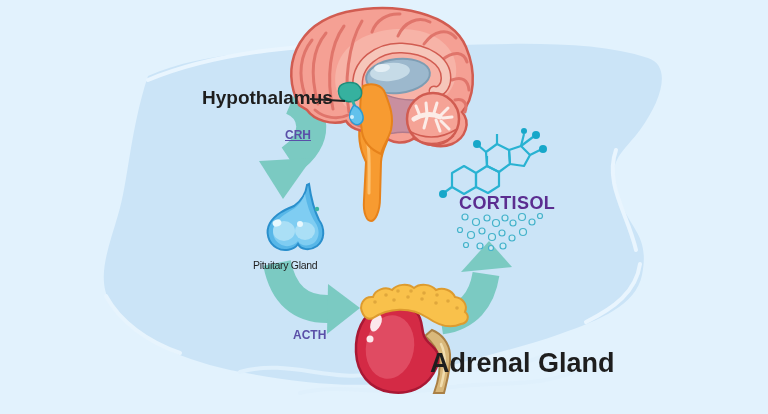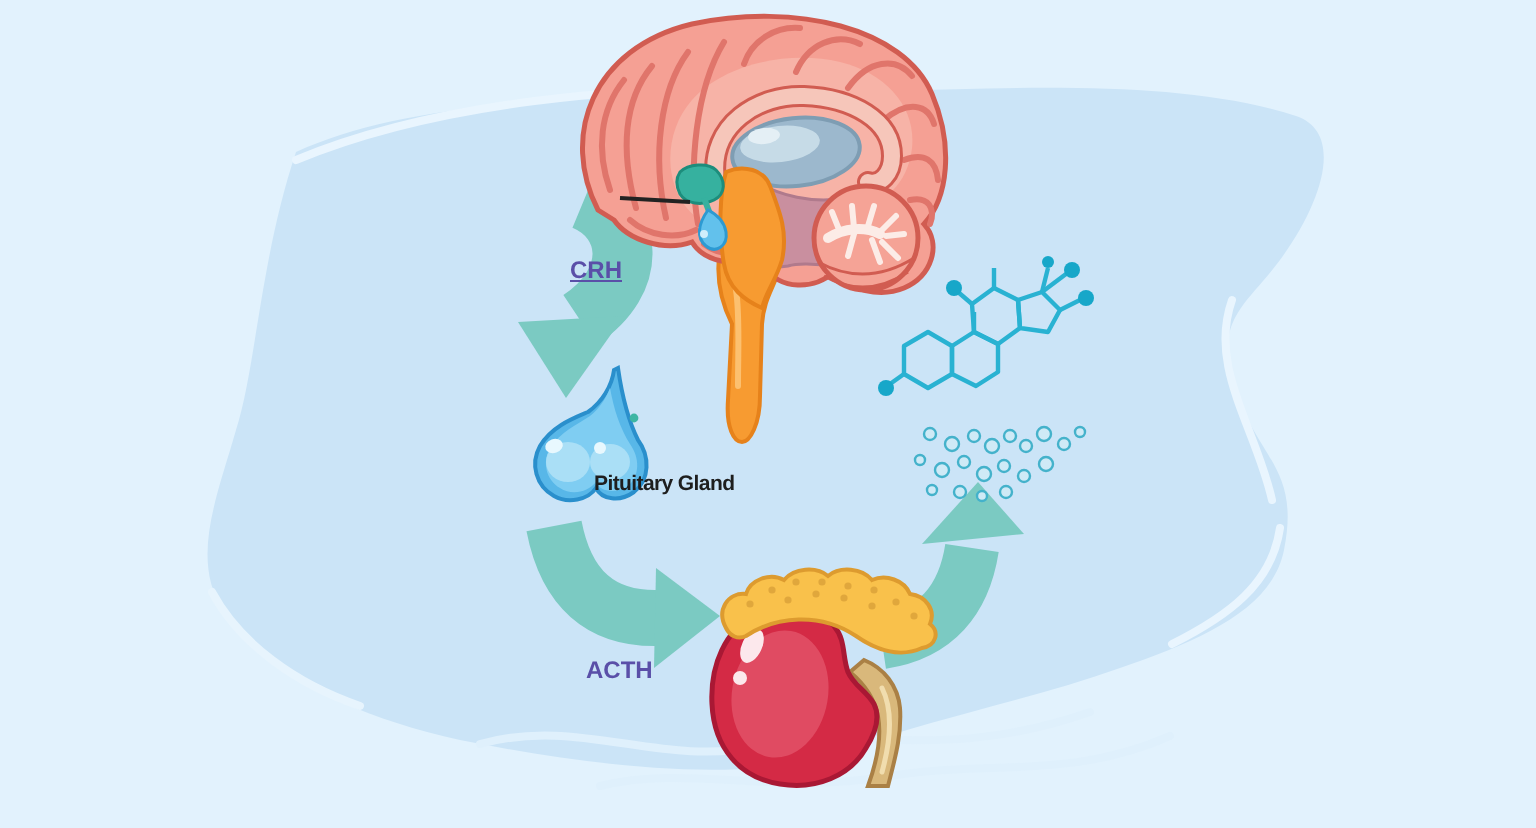--- a/index.html
+++ b/index.html
@@ -9,21 +9,21 @@
   }
   html,body{margin:0;padding:0;}
   .canvas{
     position:relative;width:768px;height:414px;overflow:hidden;
     background:var(--background);
     font-family:"Liberation Sans",sans-serif;
   }
   .stage{position:absolute;left:0;top:0;}
   .label{position:absolute;color:var(--dark-label);white-space:nowrap;}
   .label-hypothalamus{left:202px;top:87px;font-size:19px;font-weight:600;}
-  .label-pituitary{left:253px;top:236px;font-size:10.5px;font-weight:700;letter-spacing:-0.3px;margin-left:44px;}
+  .label-pituitary{left:253px;top:259px;font-size:10.5px;font-weight:400;letter-spacing:-0.3px;}
   .label-adrenal{left:430px;top:348px;font-size:27px;font-weight:600;}
   .label-cortisol{left:459px;top:193px;font-size:18px;font-weight:800;
     color:var(--cortisol-label);letter-spacing:0.4px;}
   .hormone{position:absolute;font-size:12px;font-weight:700;color:var(--hormone-label);}
   .hormone-crh{left:285px;top:128px;text-decoration:underline;}
   .hormone-acth{left:293px;top:295px;margin-top:33px;}
   .arrow-band{stroke:var(--arrow);fill:none;}
   .arrow-head{fill:var(--arrow);stroke:none;}
   .molecule-line{stroke:var(--molecule);stroke-width:2.2;fill:none;stroke-linejoin:round;}
   .molecule-dot{fill:var(--molecule-dot);}
@@ -228,16 +228,19 @@
         <circle class="bubble" cx="512" cy="238" r="3"></circle>
           <circle class="bubble" cx="523" cy="232" r="3.5"></circle>
         <circle class="bubble" cx="466" cy="245" r="2.5"></circle>
           <circle class="bubble" cx="480" cy="246" r="3"></circle>
         <circle class="bubble" cx="491" cy="248" r="2.5"></circle>
           <circle class="bubble" cx="503" cy="246" r="3"></circle>
       </g>
     </g>
   </svg>
 
+  <div class="label label-hypothalamus">Hypothalamus</div>
   <div class="hormone hormone-crh">CRH</div>
   <div class="label label-pituitary">Pituitary Gland</div>
   <div class="hormone hormone-acth">ACTH</div>
+  <div class="label label-adrenal">Adrenal Gland</div>
+  <div class="label label-cortisol">CORTISOL</div>
 </div>
 
 </body></html>

